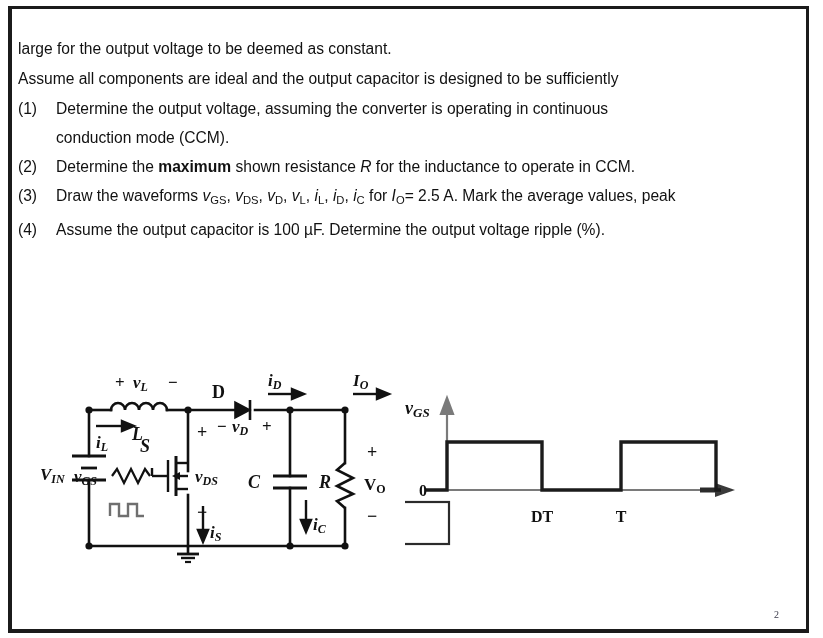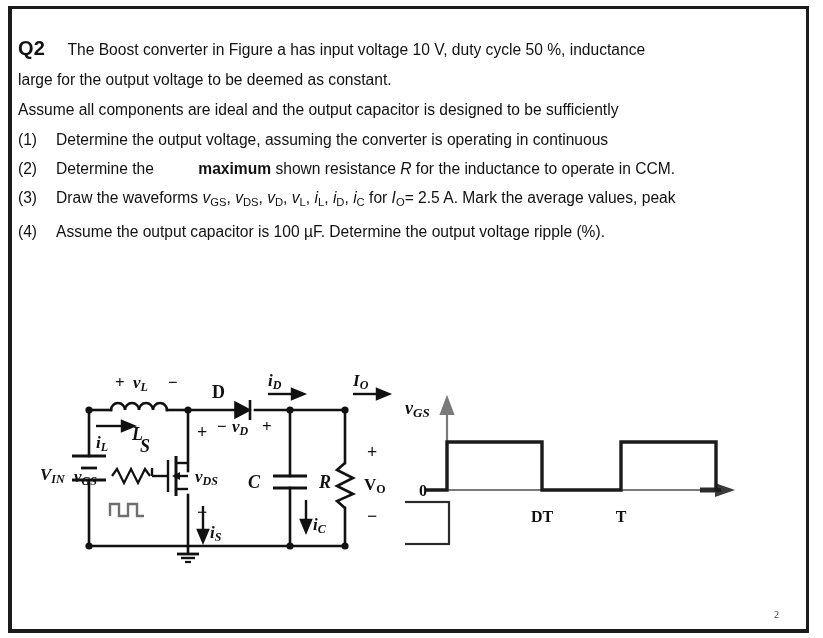--- a/index.html
+++ b/index.html
@@ -69,21 +69,21 @@
   }
   .item-body {
     flex: 1 1 auto;
     text-align: justify;
     text-justify: inter-word;
   }
   .item-body.nojust { text-align: left; }
 
   i.v { font-style: italic; }
   .sub { font-size: 0.72em; vertical-align: -0.25em; letter-spacing: 0; }
-  b.strong { font-weight: bold; margin-left: 40px; }
+  b.strong { font-weight: bold; }
 
   
   #fig-area {
     position: absolute;
     left: 0; top: 360px;
     width: 823px; height: 230px;
   }
   svg { display: block; }
 
   .pagenum {
@@ -100,40 +100,39 @@
 
 <div id="page">
 
   <div class="edge-top"></div>
   <div class="edge-left"></div>
   <div class="edge-right"></div>
   <div class="edge-bottom"></div>
 
   <div class="text-block">
 
-    <p class="para">
-      <span class="q-label">Q2</span>
-      <span class="q-gap"></span>
-      <span>The Boost converter in Figure a has input voltage 10 V, duty cycle 50 %, inductance</span>
-    </p>
 
 
     <p class="para">
       <span>large for the output voltage to be deemed as constant.</span>
     </p>
 
     <p class="para">
       <span>Assume all components are ideal and the output capacitor is designed to be sufficiently</span>
     </p>
 
     <div class="item">
       <div class="item-num">(1)</div>
       <div class="item-body">
         <span>Determine the output voltage, assuming the converter is operating in continuous</span>
       </div>
+    </div>
+    <div class="item">
+      <div class="item-num"></div>
+      <div class="item-body nojust">conduction mode (CCM).</div>
     </div>
 
     <div class="item">
       <div class="item-num">(2)</div>
       <div class="item-body nojust"><span>Determine the </span><b class="strong">maximum</b><span> shown resistance </span><i class="v">R</i><span> for the inductance to operate in CCM.</span></div>
     </div>
 
     <div class="item">
       <div class="item-num">(3)</div>
       <div class="item-body nojust"><span>Draw the waveforms </span><span id="wave-vars"><i class="v">v</i><span class="sub">GS</span>, <i class="v">v</i><span class="sub">DS</span>, <i class="v">v</i><span class="sub">D</span>, <i class="v">v</i><span class="sub">L</span>, <i class="v">i</i><span class="sub">L</span>, <i class="v">i</i><span class="sub">D</span>, <i class="v">i</i><span class="sub">C</span></span><span> for </span><i class="v">I</i><span class="sub">O</span><span>= 2.5 A. Mark the average values, peak</span></div>

